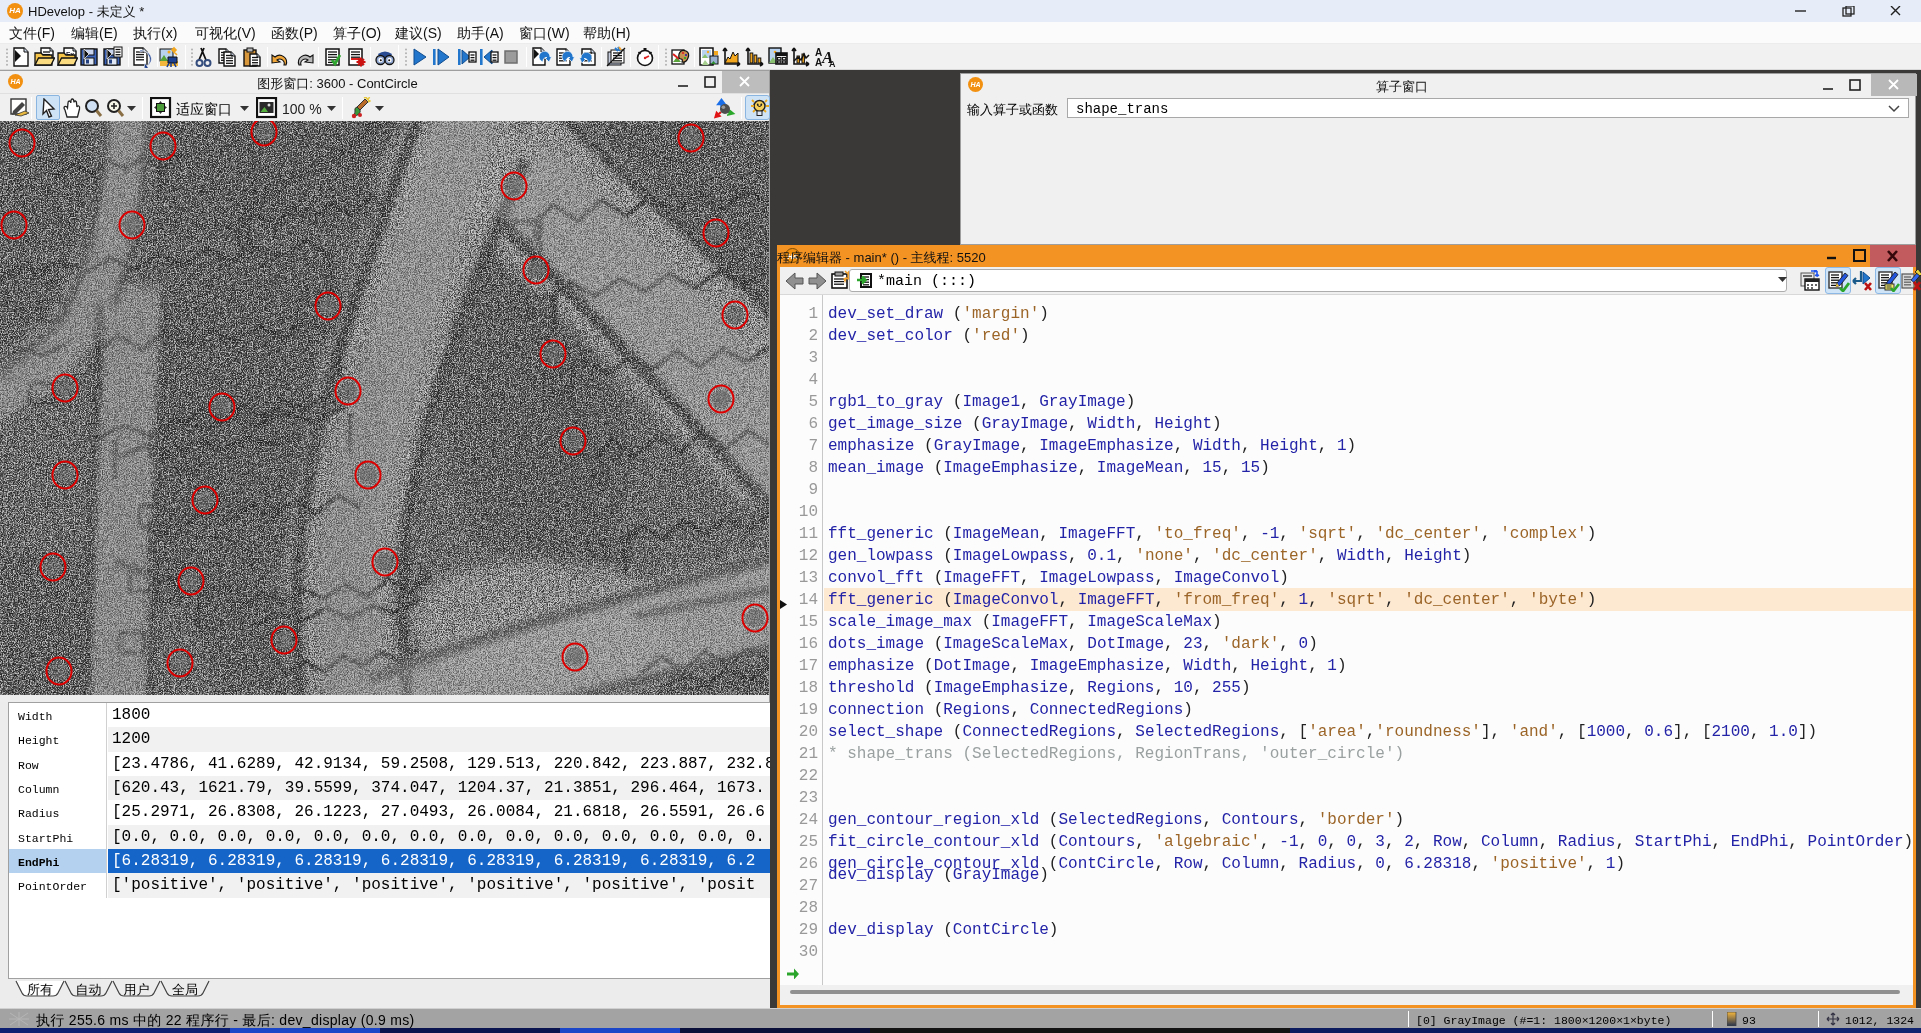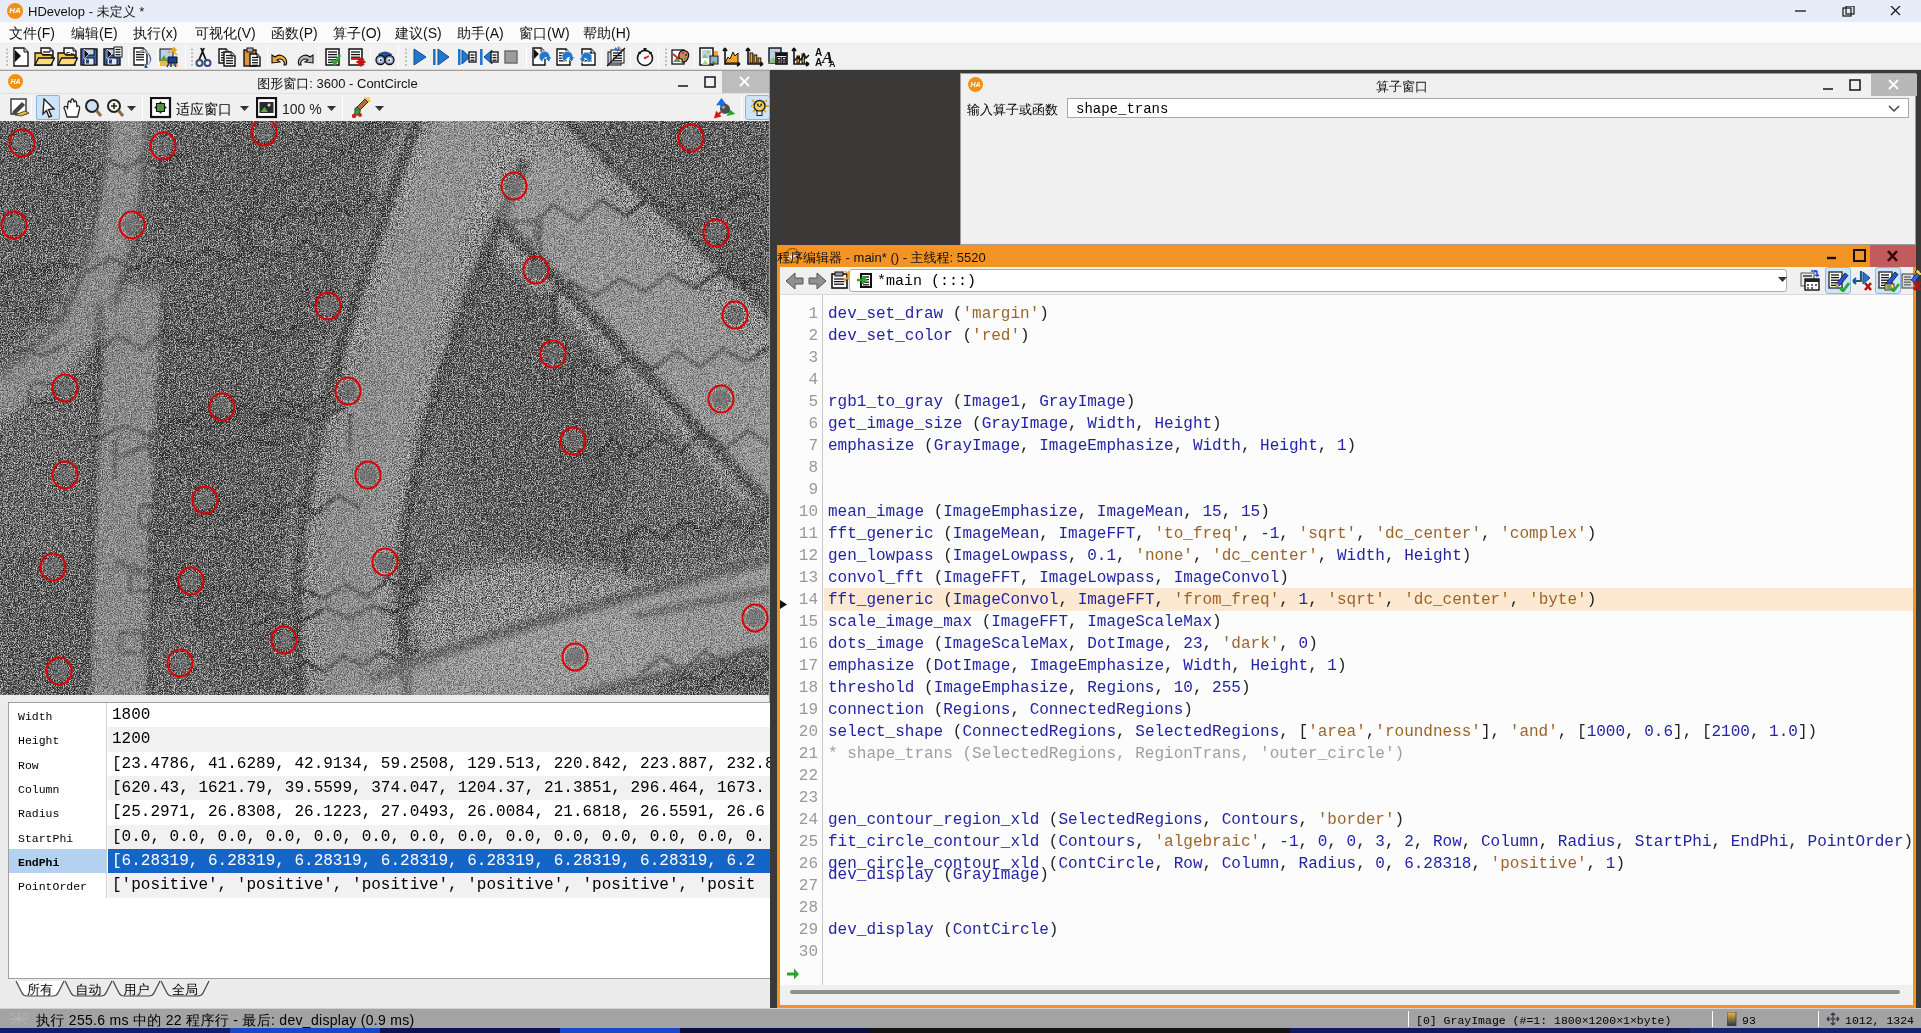--- a/index.html
+++ b/index.html
@@ -808,21 +808,21 @@
       <div class="lnum" style="top:53.5px;">3</div>
       <div class="cl" style="top:53.5px;"></div>
       <div class="lnum" style="top:75.5px;">4</div>
       <div class="lnum" style="top:97.5px;">5</div>
       <div class="cl" style="top:97.5px;">rgb1_to_gray <span style="color:#222;">(</span>Image1<span style="color:#222;">,</span> GrayImage<span style="color:#222;">)</span></div>
       <div class="lnum" style="top:119.5px;">6</div>
       <div class="cl" style="top:119.5px;">get_image_size <span style="color:#222;">(</span>GrayImage<span style="color:#222;">,</span> Width<span style="color:#222;">,</span> Height<span style="color:#222;">)</span></div>
       <div class="lnum" style="top:141.5px;">7</div>
       <div class="cl" style="top:141.5px;">emphasize <span style="color:#222;">(</span>GrayImage<span style="color:#222;">,</span> ImageEmphasize<span style="color:#222;">,</span> Width<span style="color:#222;">,</span> Height<span style="color:#222;">,</span> 1<span style="color:#222;">)</span></div>
       <div class="lnum" style="top:163.5px;">8</div>
-      <div class="cl" style="top:163.5px;margin-top:44px;">mean_image <span style="color:#222;">(</span>ImageEmphasize<span style="color:#222;">,</span> ImageMean<span style="color:#222;">,</span> 15<span style="color:#222;">,</span> 15<span style="color:#222;">)</span></div>
+      <div class="cl" style="top:163.5px;">mean_image <span style="color:#222;">(</span>ImageEmphasize<span style="color:#222;">,</span> ImageMean<span style="color:#222;">,</span> 15<span style="color:#222;">,</span> 15<span style="color:#222;">)</span></div>
       <div class="lnum" style="top:185.5px;">9</div>
       <div class="cl" style="top:185.5px;"></div>
       <div class="lnum" style="top:207.5px;">10</div>
       <div class="cl" style="top:207.5px;"></div>
       <div class="lnum" style="top:229.5px;">11</div>
       <div class="cl" style="top:229.5px;">fft_generic <span style="color:#222;">(</span>ImageMean<span style="color:#222;">,</span> ImageFFT<span style="color:#222;">,</span> <span style="color:#9c6528;">'to_freq'</span><span style="color:#222;">,</span> -1<span style="color:#222;">,</span> <span style="color:#9c6528;">'sqrt'</span><span style="color:#222;">,</span> <span style="color:#9c6528;">'dc_center'</span><span style="color:#222;">,</span> <span style="color:#9c6528;">'complex'</span><span style="color:#222;">)</span></div>
       <div class="lnum" style="top:251.5px;">12</div>
       <div class="cl" style="top:251.5px;">gen_lowpass <span style="color:#222;">(</span>ImageLowpass<span style="color:#222;">,</span> 0.1<span style="color:#222;">,</span> <span style="color:#9c6528;">'none'</span><span style="color:#222;">,</span> <span style="color:#9c6528;">'dc_center'</span><span style="color:#222;">,</span> Width<span style="color:#222;">,</span> Height<span style="color:#222;">)</span></div>
       <div class="lnum" style="top:273.5px;">13</div>
       <div class="cl" style="top:273.5px;">convol_fft <span style="color:#222;">(</span>ImageFFT<span style="color:#222;">,</span> ImageLowpass<span style="color:#222;">,</span> ImageConvol<span style="color:#222;">)</span></div>

